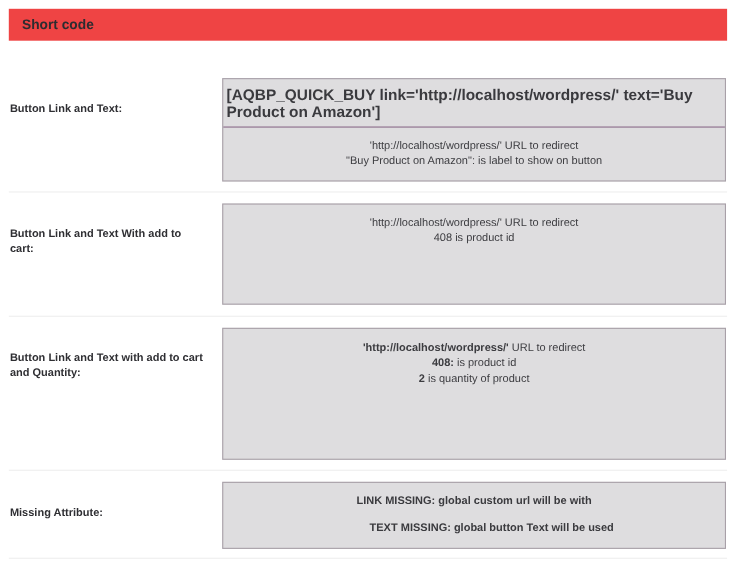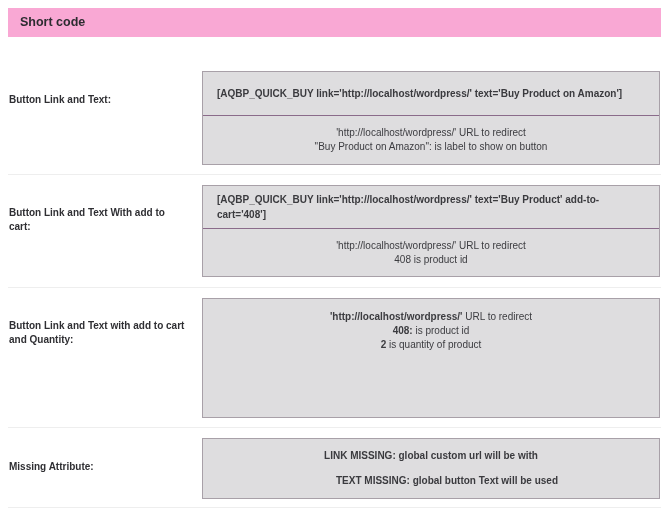--- a/index.html
+++ b/index.html
@@ -14,21 +14,21 @@
     overflow: hidden;
     font-family: "Liberation Sans", sans-serif;
     color: #3c3c3c;
   }
   .header-bar {
     position: absolute;
     left: 8px;
     top: 8px;
     width: 653px;
     height: 29px;
-    background: #f9a8d4;
+    background: #ef4444;
   }
   .header-title {
     position: absolute;
     left: 12px;
     top: 7px;
     font-size: 12.5px;
     font-weight: bold;
     color: #2c2c30;
   }
   .row-label {
@@ -50,22 +50,22 @@
   .box {
     position: absolute;
     left: 202px;
     width: 458px;
     background: #dedddf;
     border: 1px solid #a8a0a8;
     box-sizing: border-box;
   }
   .code-row {
     box-sizing: border-box;
-    padding: 0 14px;
-    font-size: 10px;
+    padding: 0 3px;
+    font-size: 14px;
     font-weight: bold;
     color: #3a3a3e;
     line-height: 15px;
     display: flex;
     align-items: center;
     border-bottom: 1px solid #8a6b8a;
   }
   .desc-row {
     box-sizing: border-box;
     font-size: 10px;
@@ -103,21 +103,20 @@
   <div class="code-row" style="height:44px;">[AQBP_QUICK_BUY link='http://localhost/wordpress/' text='Buy Product on Amazon']</div>
   <div class="desc-row" style="height:48px;">
     <div><span class="b"></span><span>'http://localhost/wordpress/' URL to redirect</span></div>
     <div><span class="b"></span><span>"Buy Product on Amazon": is label to show on button</span></div>
   </div>
 </div>
 <div class="divider" style="top:174px;"></div>
 
 <div class="row-label" style="top:206px;">Button Link and Text With add to cart:</div>
 <div class="box" style="top:185px; height:92px;">
-  <div class="code-row" style="height:43px;">[AQBP_QUICK_BUY link='http://localhost/wordpress/' text='Buy Product' add-to-cart='408']</div>
   <div class="desc-row" style="height:47px;">
     <div><span class="b"></span><span>'http://localhost/wordpress/' URL to redirect</span></div>
     <div><span class="b"></span><span>408 is product id</span></div>
   </div>
 </div>
 <div class="divider" style="top:287px;"></div>
 
 <div class="row-label" style="top:319px;">Button Link and Text with add to cart and Quantity:</div>
 <div class="box" style="top:298px; height:120px;">
   <div class="desc-row" style="height:63px;">

